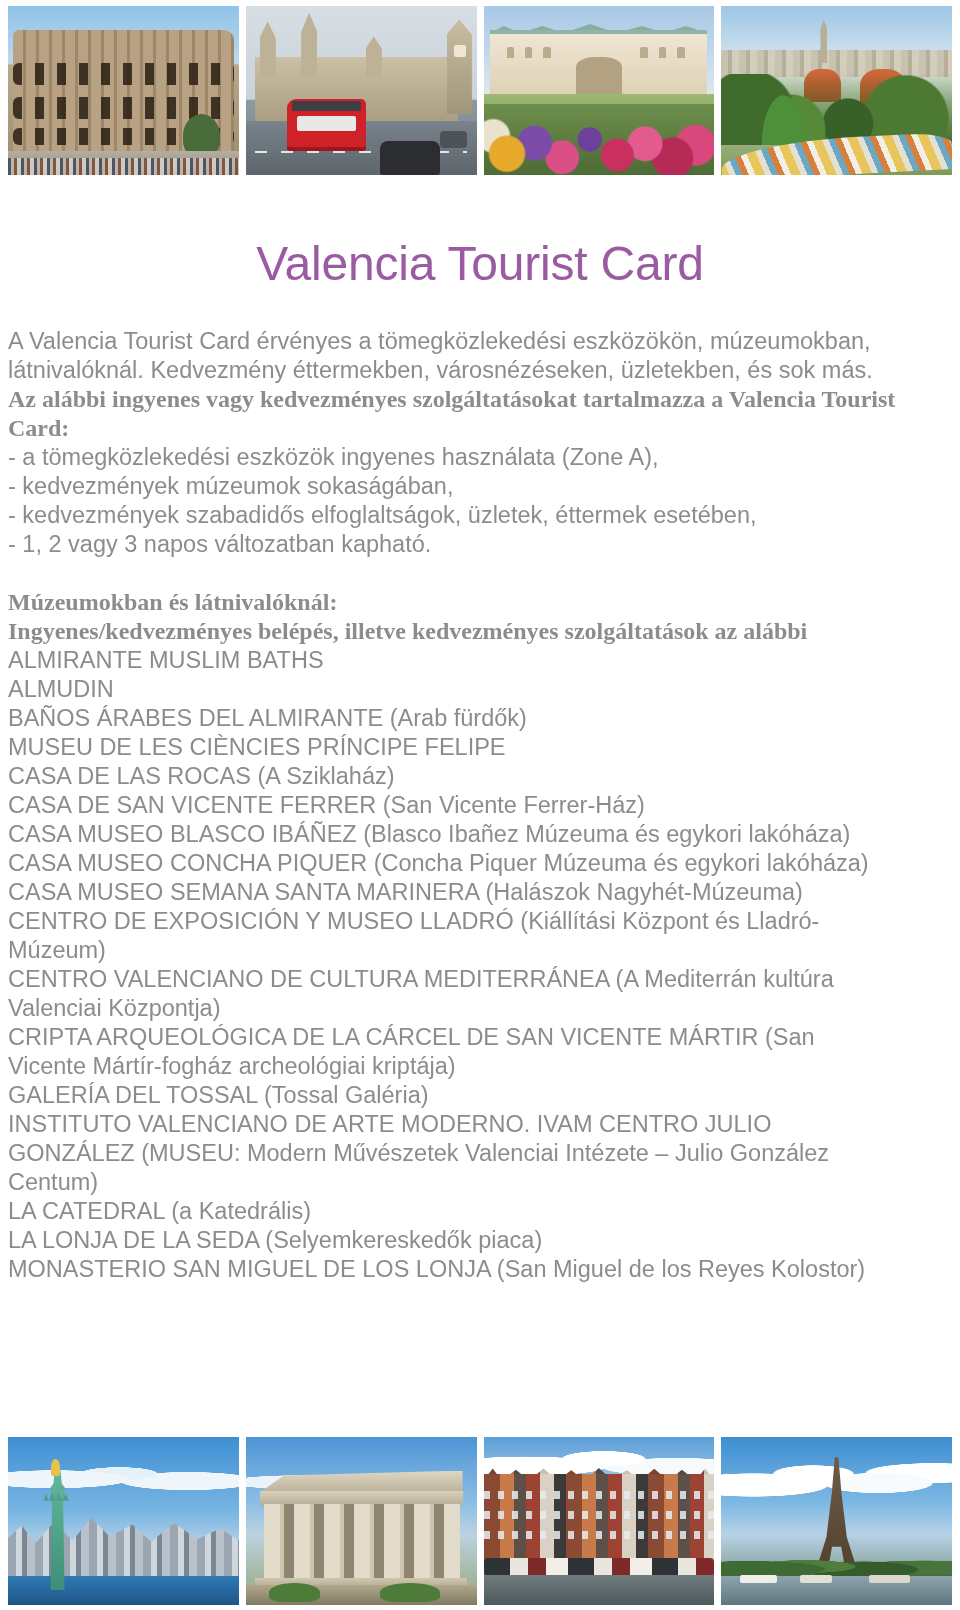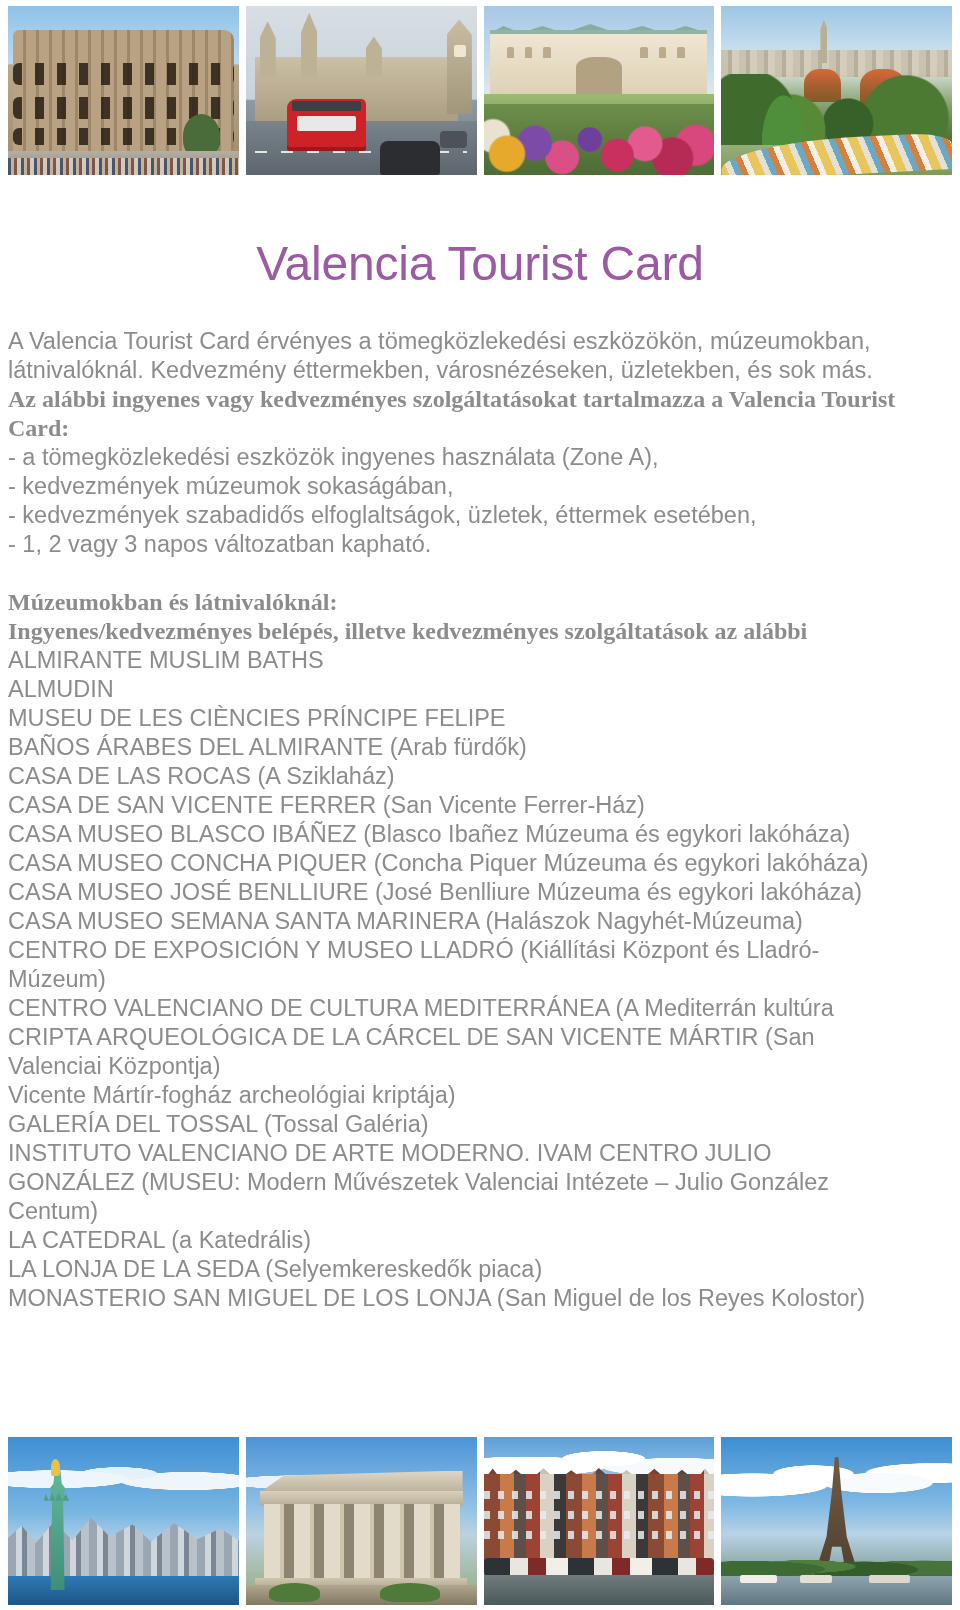--- a/index.html
+++ b/index.html
@@ -487,33 +487,32 @@
     <div class="gap"></div>
 
     <div>
       <span class="line serif-bold">Múzeumokban és látnivalóknál:</span>
       <span class="line serif-bold">Ingyenes/kedvezményes belépés, illetve kedvezményes szolgáltatások az alábbi</span>
     </div>
 
     <div class="body-text para-sans list-block">
       <span class="line">ALMIRANTE MUSLIM BATHS</span>
       <span class="line">ALMUDIN</span>
+      <span class="line">BAÑOS ÁRABES DEL ALMIRANTE (Arab fürdők)</span>
       <span class="line">MUSEU DE LES CIÈNCIES PRÍNCIPE FELIPE</span>
-      <span class="line">BAÑOS ÁRABES DEL ALMIRANTE (Arab fürdők)</span>
       <span class="line">CASA DE LAS ROCAS (A Sziklaház)</span>
       <span class="line">CASA DE SAN VICENTE FERRER (San Vicente Ferrer-Ház)</span>
       <span class="line">CASA MUSEO BLASCO IBÁÑEZ (Blasco Ibañez Múzeuma és egykori lakóháza)</span>
       <span class="line">CASA MUSEO CONCHA PIQUER (Concha Piquer Múzeuma és egykori lakóháza)</span>
-      <span class="line">CASA MUSEO JOSÉ BENLLIURE (José Benlliure Múzeuma és egykori lakóháza)</span>
       <span class="line">CASA MUSEO SEMANA SANTA MARINERA (Halászok Nagyhét-Múzeuma)</span>
       <span class="line">CENTRO DE EXPOSICIÓN Y MUSEO LLADRÓ (Kiállítási Központ és Lladró-</span>
       <span class="line">Múzeum)</span>
       <span class="line">CENTRO VALENCIANO DE CULTURA MEDITERRÁNEA (A Mediterrán kultúra</span>
+      <span class="line">Valenciai Központja)</span>
       <span class="line">CRIPTA ARQUEOLÓGICA DE LA CÁRCEL DE SAN VICENTE MÁRTIR (San</span>
-      <span class="line">Valenciai Központja)</span>
       <span class="line">Vicente Mártír-fogház archeológiai kriptája)</span>
       <span class="line">GALERÍA DEL TOSSAL (Tossal Galéria)</span>
       <span class="line">INSTITUTO VALENCIANO DE ARTE MODERNO. IVAM CENTRO JULIO</span>
       <span class="line">GONZÁLEZ (MUSEU: Modern Művészetek Valenciai Intézete – Julio González</span>
       <span class="line">Centum)</span>
       <span class="line">LA CATEDRAL (a Katedrális)</span>
       <span class="line">LA LONJA DE LA SEDA (Selyemkereskedők piaca)</span>
       <span class="line">MONASTERIO SAN MIGUEL DE LOS LONJA (San Miguel de los Reyes Kolostor)</span>
     </div>
 

